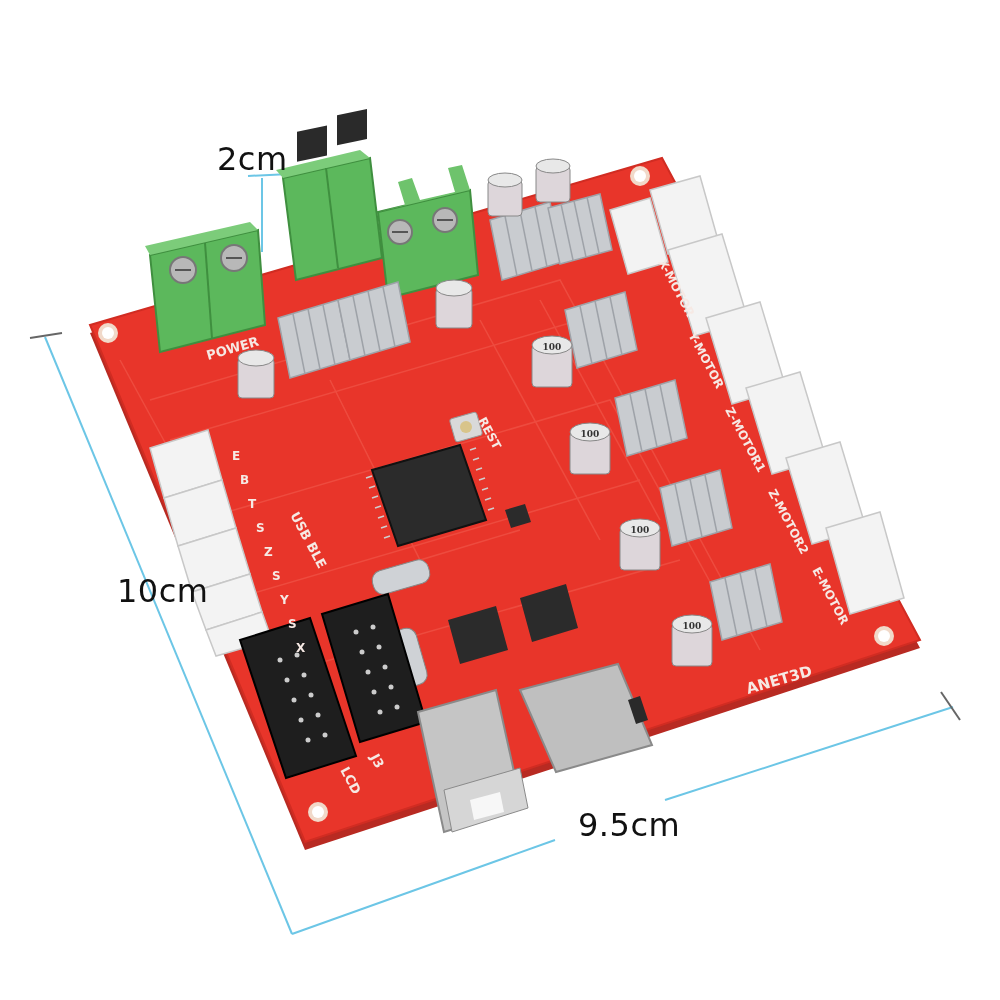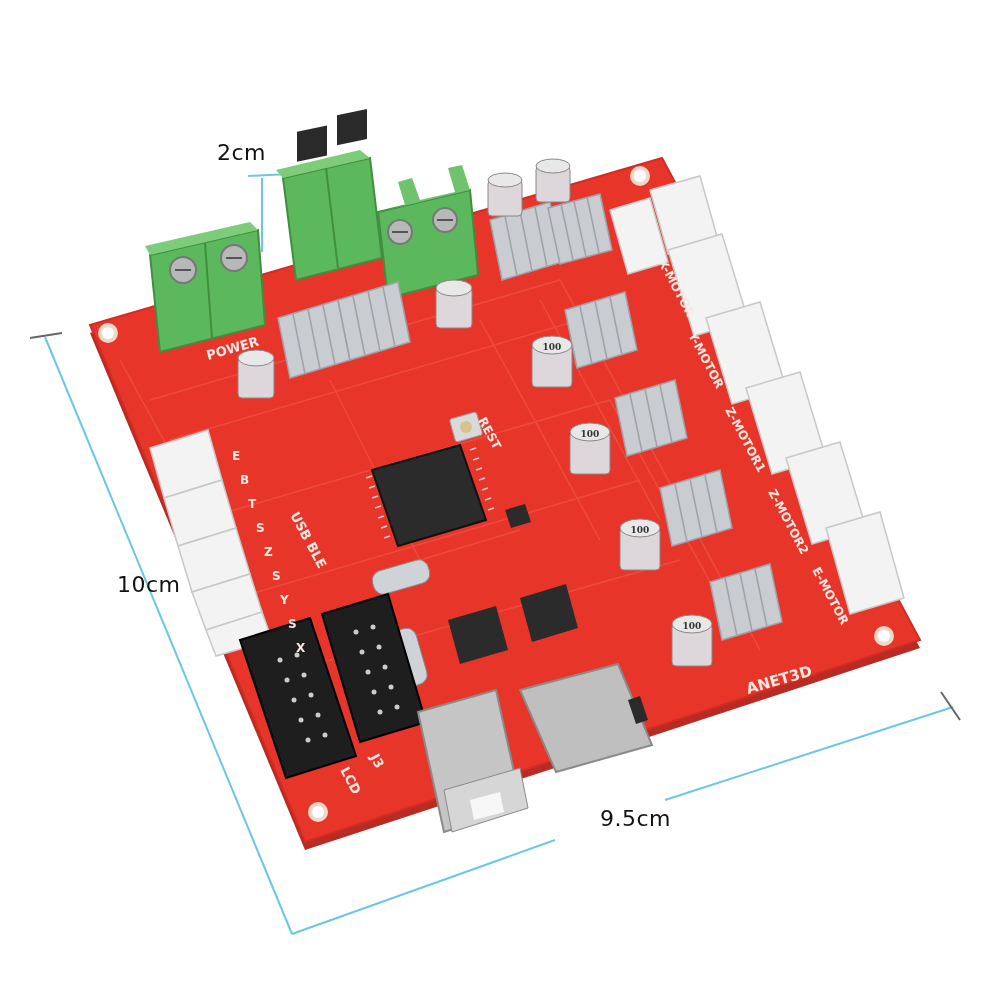--- a/index.html
+++ b/index.html
@@ -1,20 +1,20 @@
 <!DOCTYPE html>
 <html><head>
   <meta charset="utf-8">
   <style>
     html, body { margin: 0; padding: 0; background: #ffffff; }
     body { width: 1000px; height: 1000px; overflow: hidden; position: relative;
            font-family: "DejaVu Sans", sans-serif; }
     #stage { position: absolute; left: 0; top: 0; width: 1000px; height: 1000px; }
     .dim-label { position: absolute; color: #111; font-family: "DejaVu Sans", sans-serif;
-                 font-size: 22px; letter-spacing: 0.5px; white-space: nowrap; }
+                 font-size: 32px; letter-spacing: 0.5px; white-space: nowrap; }
     svg text { font-family: "DejaVu Sans", sans-serif; }
     .silk { fill: #f6e9e4; font-weight: bold; }
     .cap-text { fill: #333; font-family: "DejaVu Serif", serif; font-weight: bold; }
   </style>
 </head>
 <body>
 
 <div id="stage">
   <svg width="1000" height="1000" viewBox="0 0 1000 1000" xmlns="http://www.w3.org/2000/svg">
 
@@ -297,14 +297,14 @@
       <text x="272" y="580" class="silk">S</text>
       <text x="280" y="604" class="silk">Y</text>
       <text x="288" y="628" class="silk">S</text>
       <text x="296" y="652" class="silk">X</text>
     </g>
   </svg>
 
   
   <div class="dim-label" style="left:217px; top:140px;">2cm</div>
   <div class="dim-label" style="left:117px; top:572px;">10cm</div>
-  <div class="dim-label" style="left:578px; top:806px;margin-left:22px;">9.5cm</div>
+  <div class="dim-label" style="left:578px; top:806px;">9.5cm</div>
 </div>
 
 </body></html>

